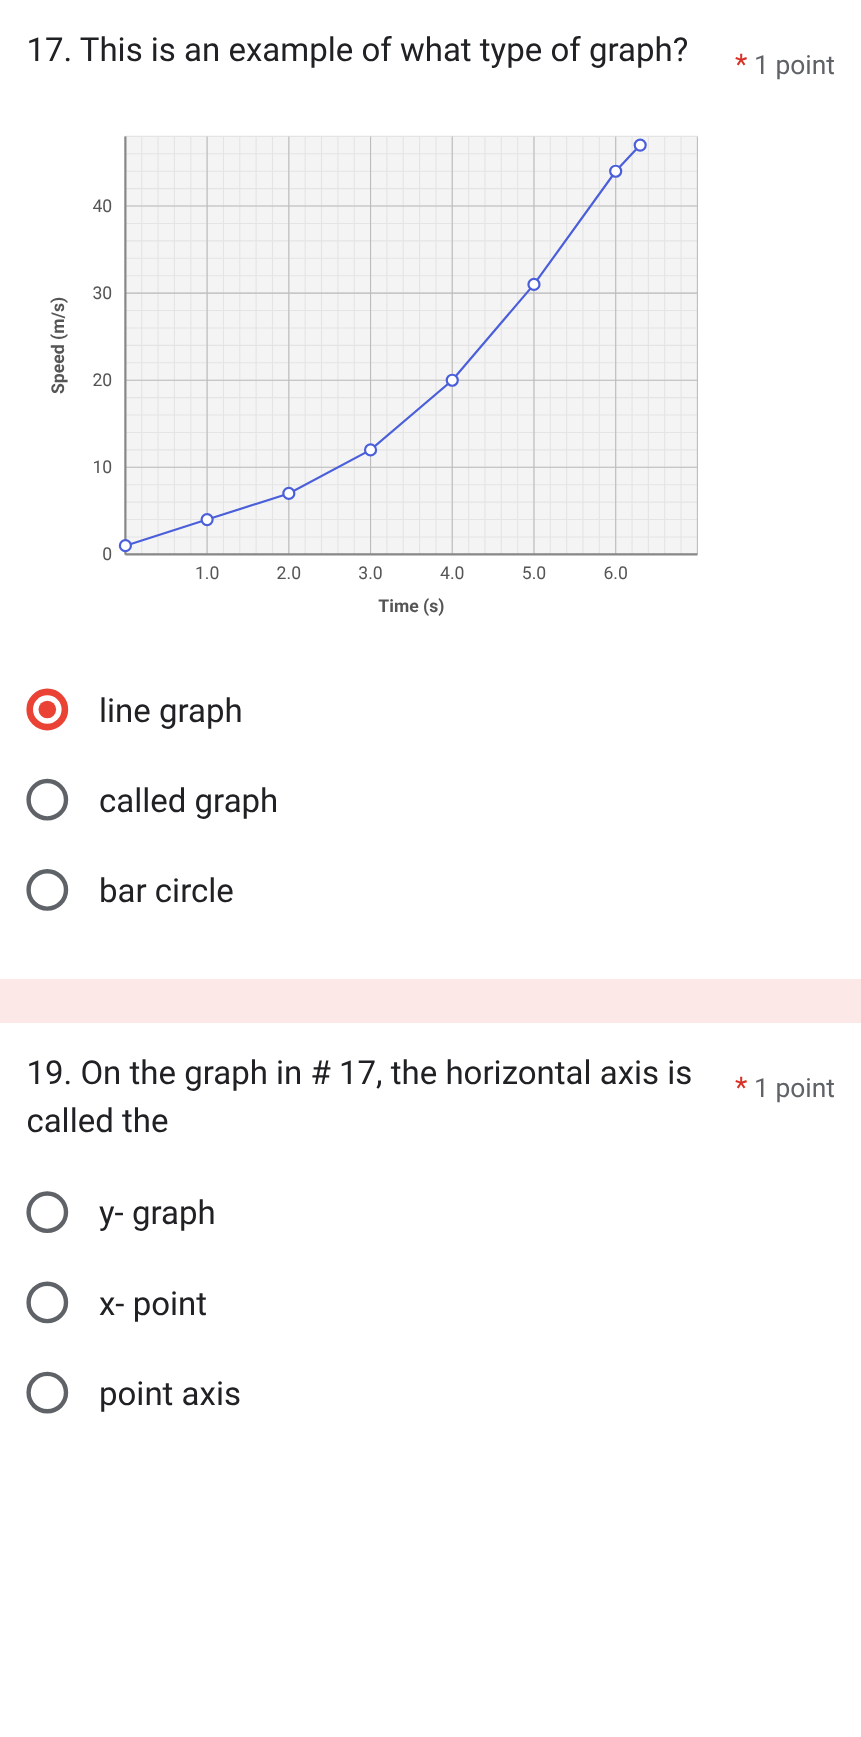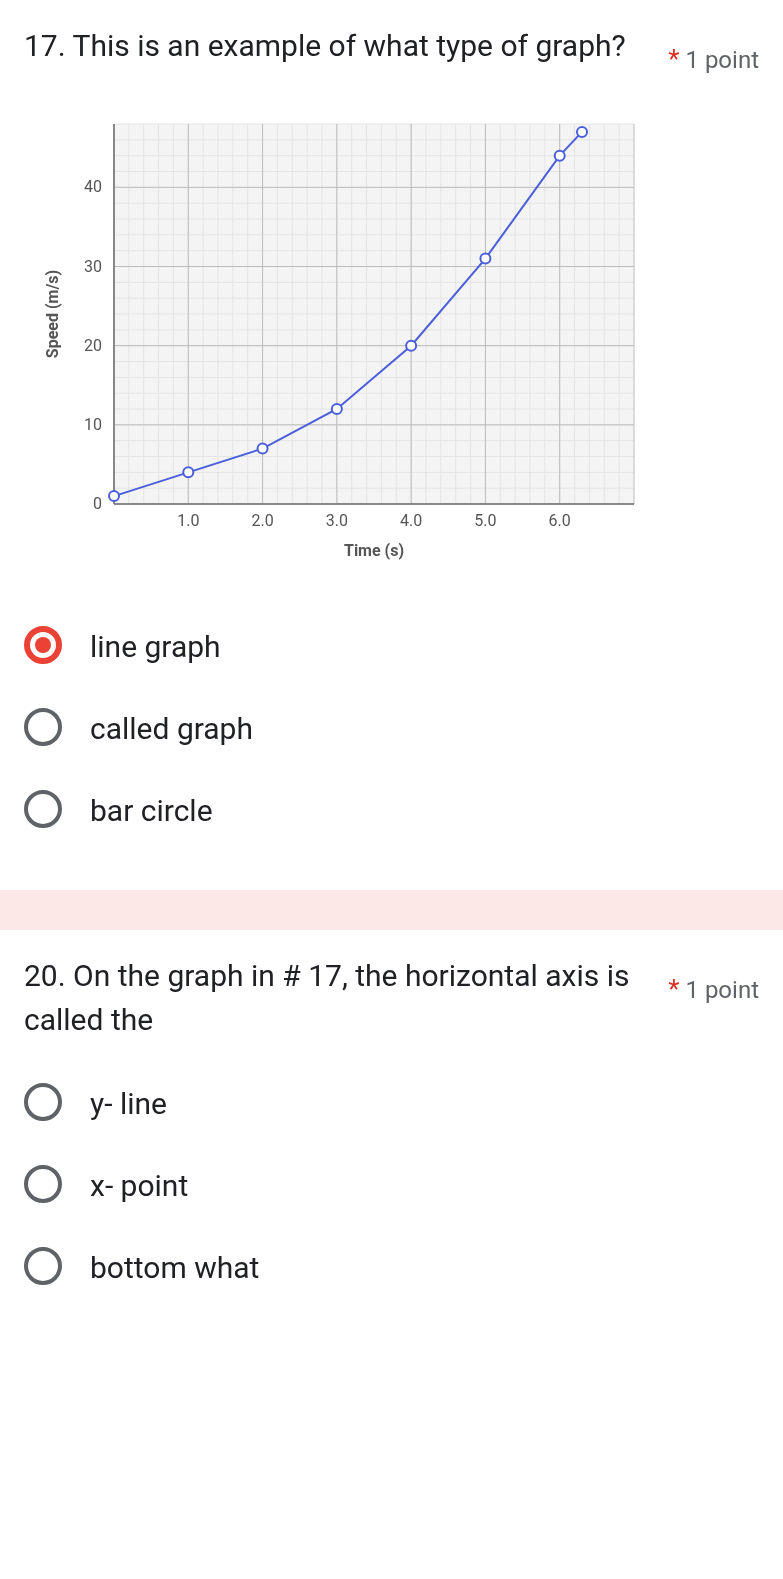--- a/index.html
+++ b/index.html
@@ -222,33 +222,33 @@
       <span class="radio"></span>
       <span class="option-label">bar circle</span>
     </div>
   </div>
 </div>
 
 <div class="error-strip"></div>
 
 <div class="question-block">
   <div class="question-header">
-    <div class="question-text">20. On the graph in # 17, the horizontal axis is called the</div>
+    <div class="question-text">19. On the graph in # 17, the horizontal axis is called the</div>
     <div class="points">
       <span class="required-star">*</span><span>1 point</span>
     </div>
   </div>
 
   <div class="options">
     <div class="option">
       <span class="radio"></span>
-      <span class="option-label">y- line</span>
+      <span class="option-label">y- graph</span>
     </div>
     <div class="option">
       <span class="radio"></span>
       <span class="option-label">x- point</span>
     </div>
     <div class="option">
       <span class="radio"></span>
-      <span class="option-label">bottom what</span>
+      <span class="option-label">point axis</span>
     </div>
   </div>
 </div>
 
 </body></html>

